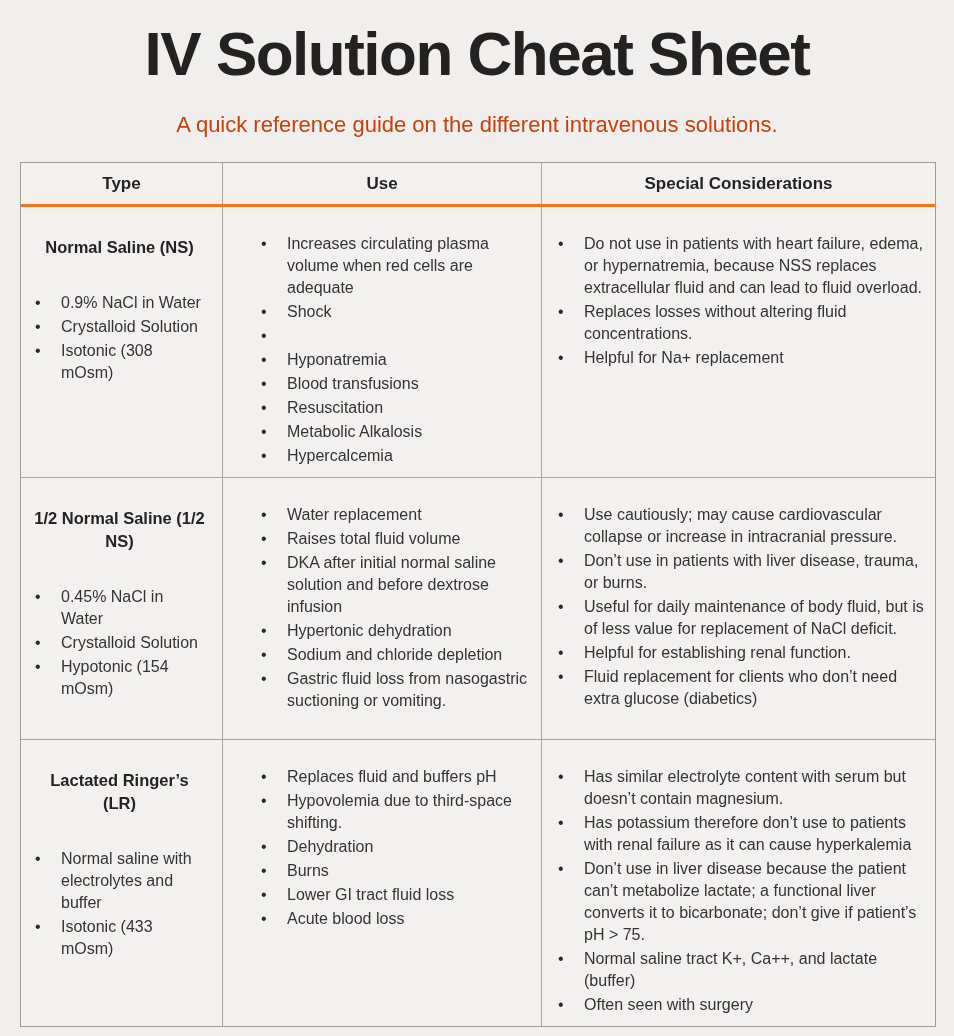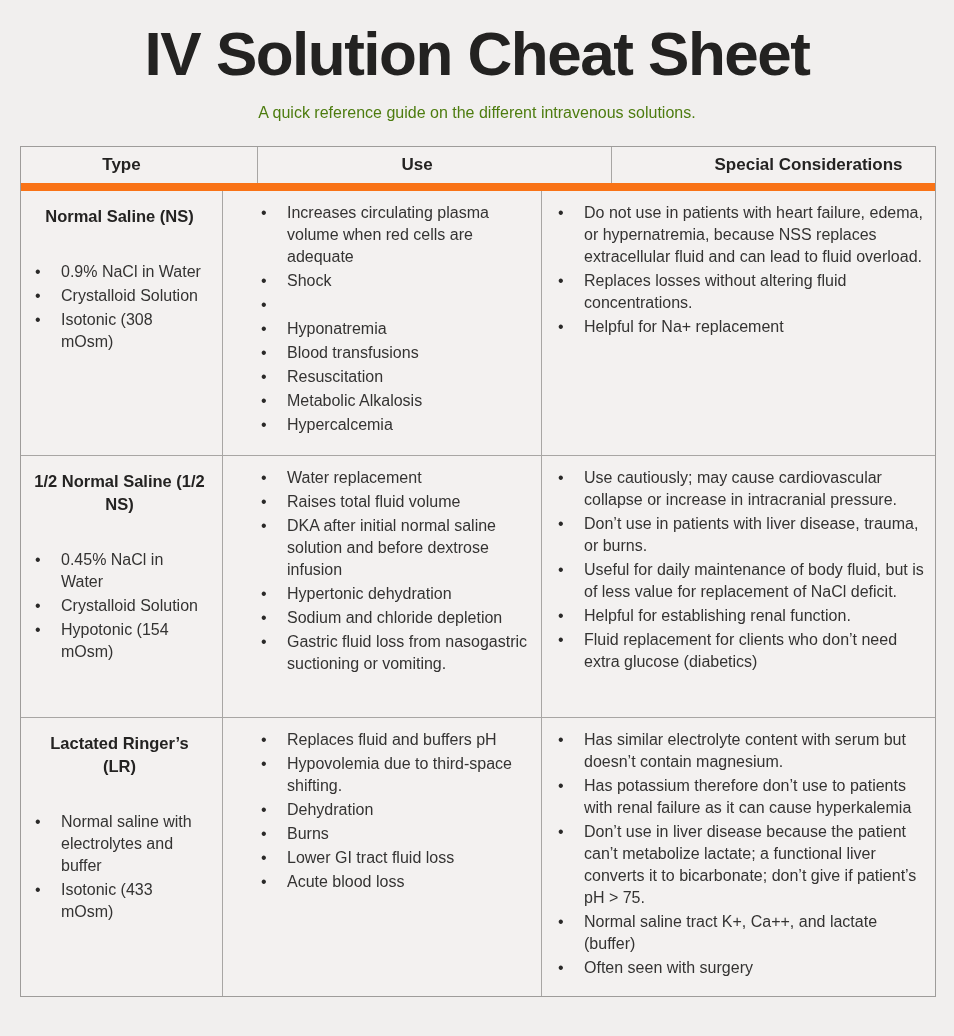--- a/index.html
+++ b/index.html
@@ -19,37 +19,36 @@
   .title {
     margin-top: 20px;
     text-align: center;
     font-size: 62px;
     font-weight: bold;
     letter-spacing: -1.5px;
     color: #232221;
     line-height: 1.1;
   }
   .subtitle {
-    margin-top: 16px;
+    margin-top: 24px;
     text-align: center;
-    font-size: 16px;
-    color: #4d7c0f;
+    font-size: 22px;
+    color: #c2410c;
   }
   .sheet-table {
     margin: 24px 18px 0 20px;
     width: 916px;
     border: 1px solid #9e9c9a;
     background: #f3f1f0;
   }
   .thead {
     display: grid;
     grid-template-columns: 201px 319px 394px;
-    border-bottom: 8px solid #f97316;
+    border-bottom: 3px solid #f97316;
     min-height: 44px;
-    gap: 35px;
   }
   .th {
     display: flex;
     align-items: center;
     justify-content: center;
     font-weight: bold;
     font-size: 17px;
     color: #242322;
     border-left: 1px solid #a8a6a4;
   }
@@ -58,21 +57,21 @@
     display: grid;
     grid-template-columns: 201px 319px 394px;
     border-top: 1px solid #a8a6a4;
   }
   .trow:first-child { border-top: none; }
   .trow.r0 { min-height: 264px; }
   .trow.r1 { min-height: 262px; }
   .trow.r2 { min-height: 279px; }
   .cell {
     border-left: 1px solid #a8a6a4;
-    padding: 11px 8px 8px 12px;
+    padding: 26px 8px 8px 12px;
     font-size: 16px;
     line-height: 22px;
   }
   .cell:first-child { border-left: none; }
   .cell.c-type { padding-right: 16px; }
   .cell.c-use  { padding-left: 36px; }
   .cell.c-cons { padding-left: 14px; padding-right: 6px; }
   .type-name {
     font-weight: bold;
     font-size: 16.5px;

